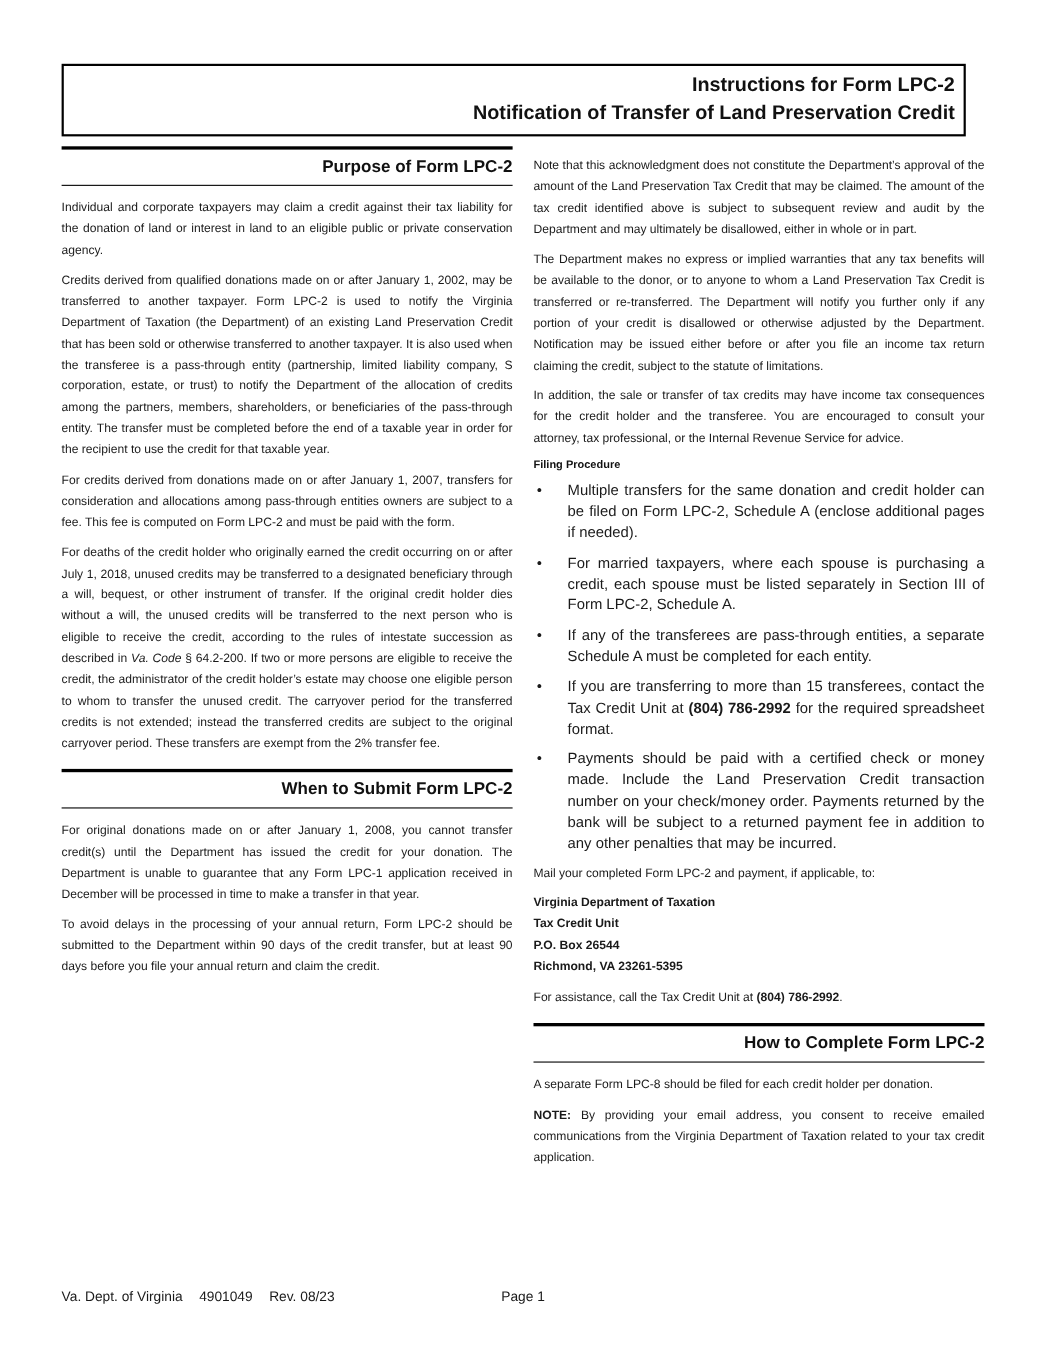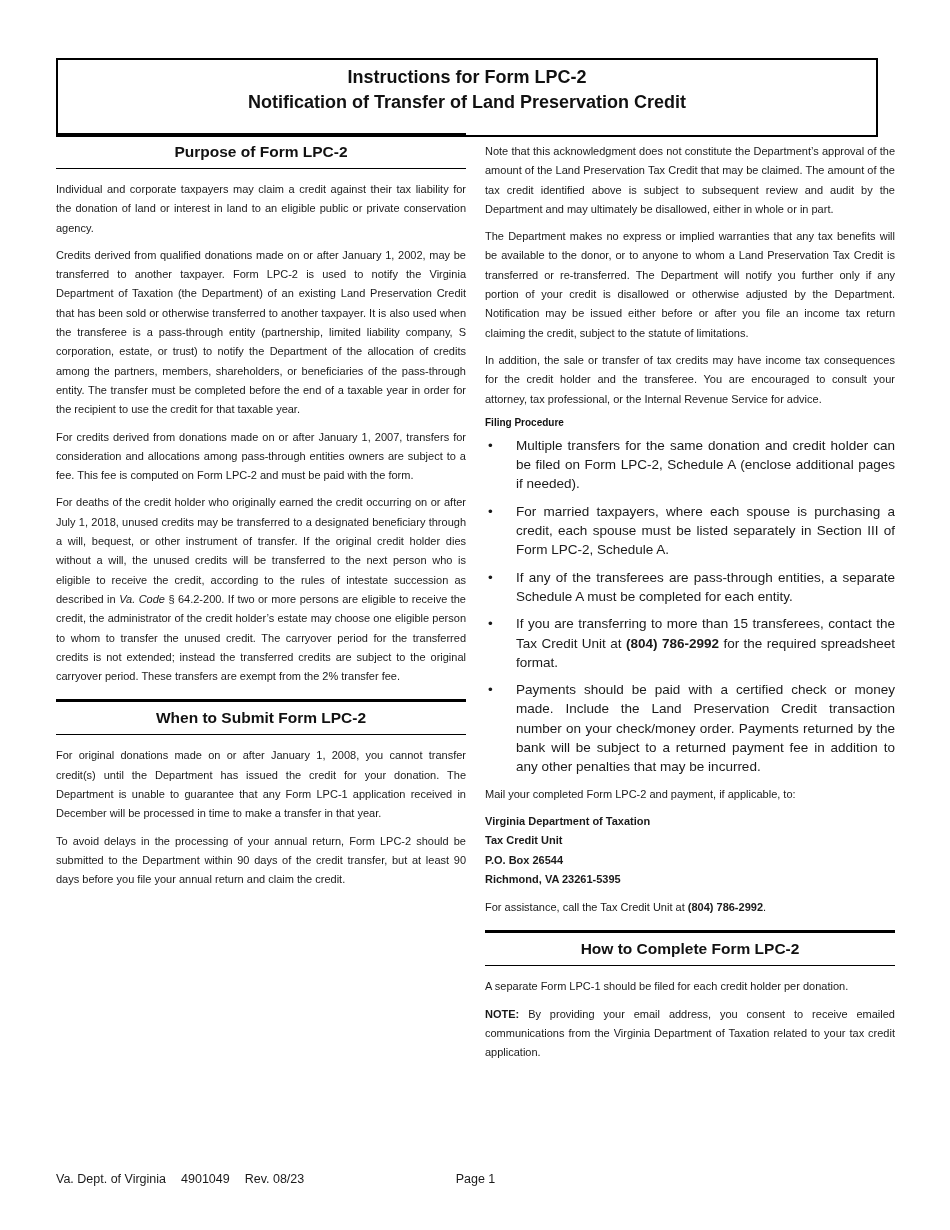--- a/index.html
+++ b/index.html
@@ -11,22 +11,22 @@
     font-family: "Liberation Sans", sans-serif;
     color: #1a1a1a;
     overflow: hidden;
   }
   .title-box {
     position: absolute;
     left: 56px;
     right: 72px;
     top: 58px;
     border: 2px solid #000000;
-    text-align: center;
-    padding: 5px 8px 20px;
+    text-align: right;
+    padding: 5px 8px 7px;
   }
   .title-line {
     font-weight: bold;
     font-size: 18px;
     line-height: 25px;
     color: #111111;
   }
   .columns {
     position: absolute;
     left: 56px;
@@ -36,21 +36,21 @@
     gap: 19px;
   }
   .col { flex: 1 1 0; min-width: 0; }
   .col-right { padding-top: 9px; }
   .section-heading {
     border-top: 3px solid #000000;
     border-bottom: 1px solid #000000;
     font-weight: bold;
     font-size: 15.5px;
     line-height: 19px;
-    text-align: center;
+    text-align: right;
     padding: 6px 0 7px;
     margin: 0 0 11px 0;
     color: #111111;
   }
   .section-heading.mt { margin-top: 13px; }
   .para {
     font-size: 11px;
     line-height: 19.3px;
     text-align: justify;
     margin: 0 0 8px 0;
@@ -151,21 +151,21 @@
       <div class="address">
         <div>Virginia Department of Taxation</div>
         <div>Tax Credit Unit</div>
         <div>P.O. Box 26544</div>
         <div>Richmond, VA 23261-5395</div>
       </div>
 
       <p class="para"><span>For assistance, call the Tax Credit Unit at </span><span class="b">(804) 786-2992</span><span>.</span></p>
 
       <div class="section-heading mt">How to Complete Form LPC-2</div>
-      <p class="para">A separate Form LPC-1 should be filed for each credit holder per donation.</p>
+      <p class="para">A separate Form LPC-8 should be filed for each credit holder per donation.</p>
       <p class="para"><span class="b">NOTE:</span><span> By providing your email address, you consent to receive emailed communications from the Virginia Department of Taxation related to your tax credit application.</span></p>
     </div>
 
   </div>
 
   <div class="footer">
     <div class="footer-left">
       <span>Va. Dept. of Virginia</span>
       <span>4901049</span>
       <span>Rev. 08/23</span>

